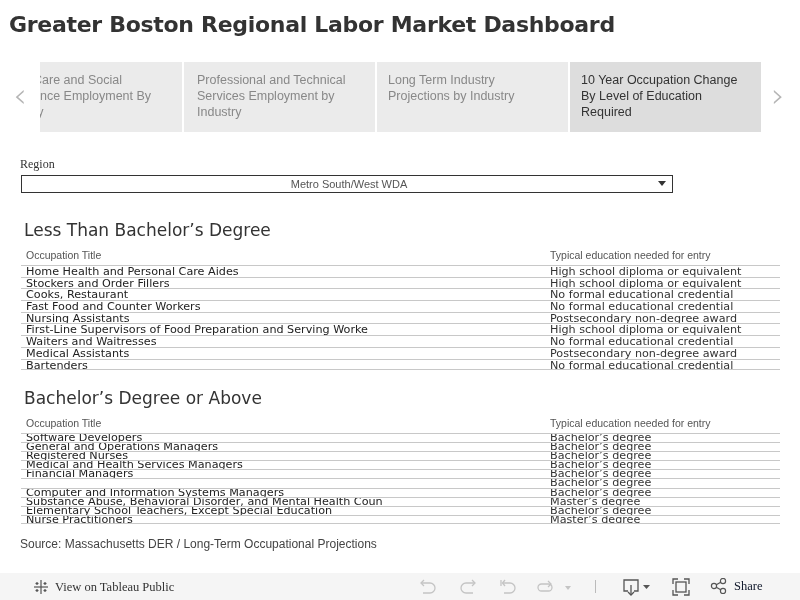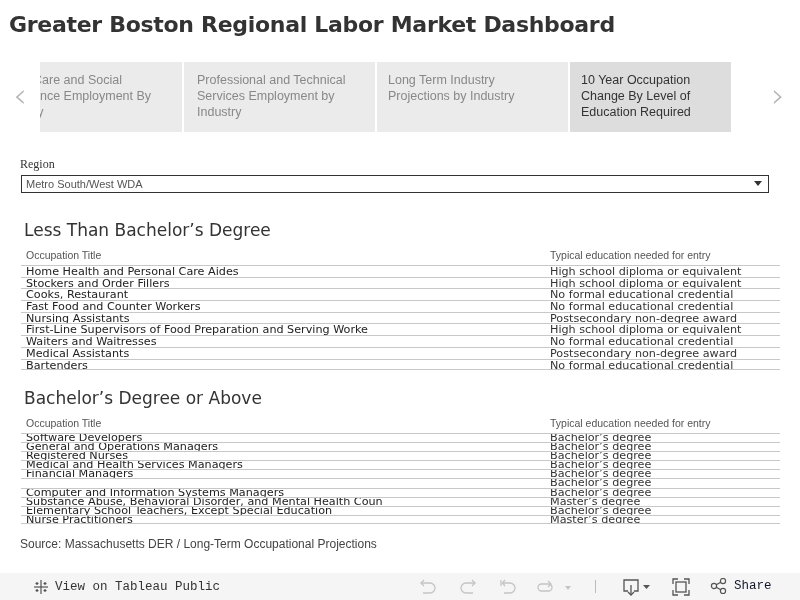--- a/index.html
+++ b/index.html
@@ -11,25 +11,25 @@
   .tabstrip { position: absolute; left: 0; top: 62px; width: 800px; height: 70px; }
   .nav-arrow { position: absolute; top: 20px; width: 20px; height: 30px; color: #b5b5b5; font-size: 34px; line-height: 26px; font-family: "DejaVu Sans", sans-serif; font-weight: 200; cursor: pointer; text-align: center; }
   .nav-prev { left: 10px; }
   .nav-next { left: 768px; }
   .tabs-viewport { position: absolute; left: 40px; top: 0; width: 721px; height: 70px; overflow: hidden; }
   .tab { position: absolute; top: 0; height: 70px; background: #ebebeb; padding: 10px 11px; font-size: 12.5px; line-height: 16px; color: #888; cursor: pointer; font-family: "Liberation Sans", sans-serif; }
   .tab.active { background: #dddddd; color: #333; }
   .tab1 { left: -40px; width: 182px; padding-left: 33px; }
   .tab2 { left: 144px; width: 191px; padding-left: 13px; }
   .tab3 { left: 337px; width: 191px; }
-  .tab4 { left: 530px; width: 161px; }
+  .tab4 { left: 530px; width: 191px; }
   .tab1 span { display: block; white-space: nowrap; }
 
   .region-label { position: absolute; left: 20px; top: 157px; font-family: "Liberation Serif", serif; font-size: 12px; color: #333; }
-  .region-select { position: absolute; left: 21px; top: 175px; width: 748px; height: 18px; border: 1px solid #333; background: #fff; font-size: 11px; line-height: 16px; padding-left: 4px; color: #555; font-family: "Liberation Sans", sans-serif; cursor: pointer; }
+  .region-select { position: absolute; left: 21px; top: 175px; width: 652px; height: 18px; border: 1px solid #333; background: #fff; font-size: 11px; line-height: 16px; padding-left: 4px; color: #555; font-family: "Liberation Sans", sans-serif; cursor: pointer; text-align: center; }
   .region-select .caret { position: absolute; right: 6px; top: 5px; width: 0; height: 0; border-left: 4px solid transparent; border-right: 4px solid transparent; border-top: 5px solid #333; }
 
   .section-title { position: absolute; left: 24px; font-size: 17px; color: #333; font-family: "DejaVu Sans", sans-serif; }
 
   .table { position: absolute; left: 21px; width: 759px; font-family: "DejaVu Sans", sans-serif; }
   .thead { position: relative; height: 14px; font-size: 10.5px; color: #555; font-family: "Liberation Sans", sans-serif; }
   .thead .c1 { position: absolute; left: 5px; top: 0; }
   .thead .c2 { position: absolute; left: 529px; top: 0; }
   .row { position: relative; border-top: 1px solid #c8c8c8; overflow: hidden; color: #222; }
   .row:last-child { border-bottom: 1px solid #c8c8c8; }
@@ -41,21 +41,21 @@
   .t1 .row { height: 11.7px; font-size: 11.2px; line-height: 11px; }
   .t1 .row .c1, .t1 .row .c2 { top: 0px; }
 
   .t2 { top: 417px; }
   .t2 .thead { height: 16px; }
   .t2 .row { height: 9.1px; font-size: 11.2px; line-height: 9px; }
   .t2 .row .c1, .t2 .row .c2 { top: -1px; }
 
   .source { position: absolute; left: 20px; top: 537px; font-size: 12px; color: #444; font-family: "Liberation Sans", sans-serif; }
 
-  .footer { position: absolute; left: 0; top: 573px; width: 800px; height: 27px; background: #f5f5f5; font-family: Liberation Mono, monospace; }
+  .footer { position: absolute; left: 0; top: 573px; width: 800px; height: 27px; background: #f5f5f5; font-family: Liberation Serif, serif; }
   .tp-link { position: absolute; left: 33px; top: 6px; font-size: 12.5px; color: #333; cursor: pointer; display: flex; align-items: center; }
   .tp-icon { width: 16px; height: 16px; margin-right: 6px; }
   .tb { position: absolute; top: 5px; height: 18px; cursor: pointer; }
   .tb svg { display: block; }
   .share-btn { position: absolute; left: 710px; top: 5px; display: flex; align-items: center; cursor: pointer; font-size: 12.5px; color: #0f172a; }
   .share-btn svg { margin-right: 6px; }
   .divider { position: absolute; left: 595px; top: 7px; width: 1px; height: 13px; background: #bbb; }
 </style>
 </head>
 <body>

